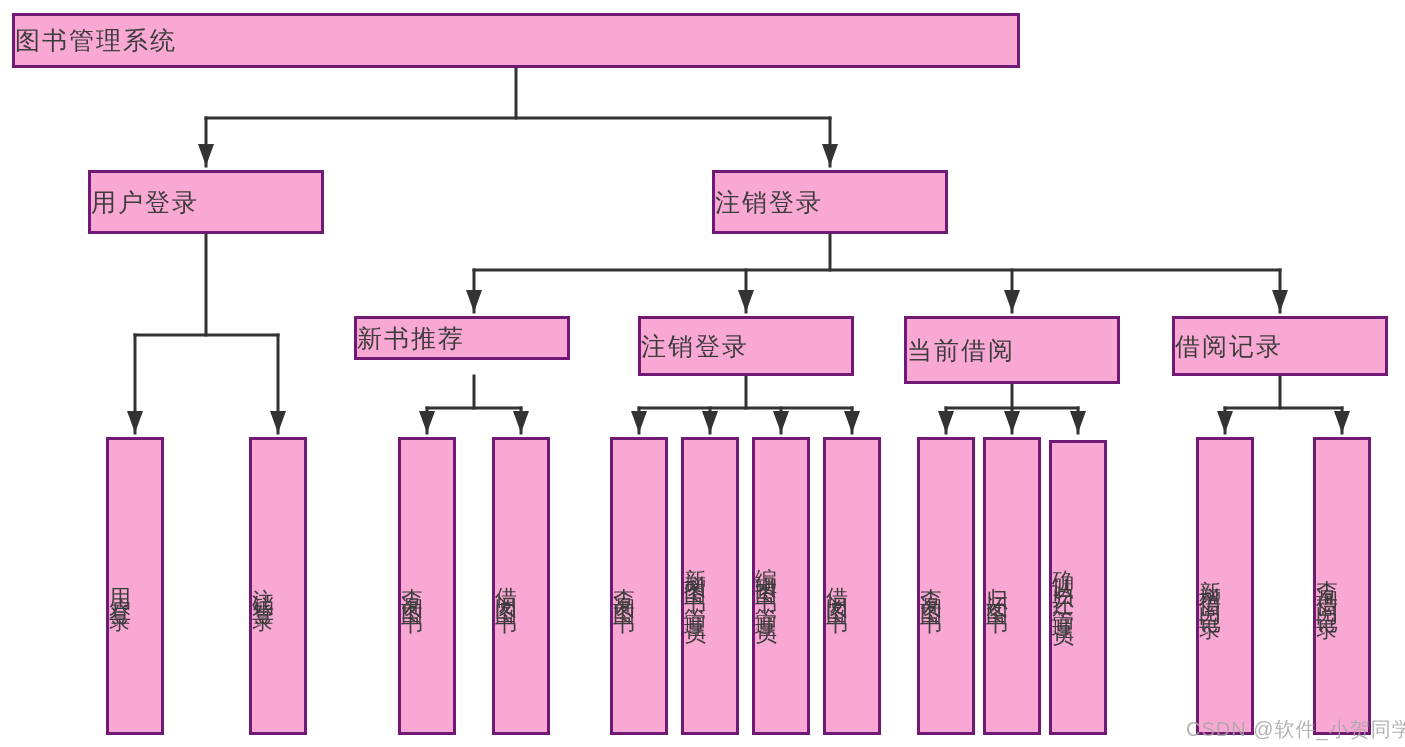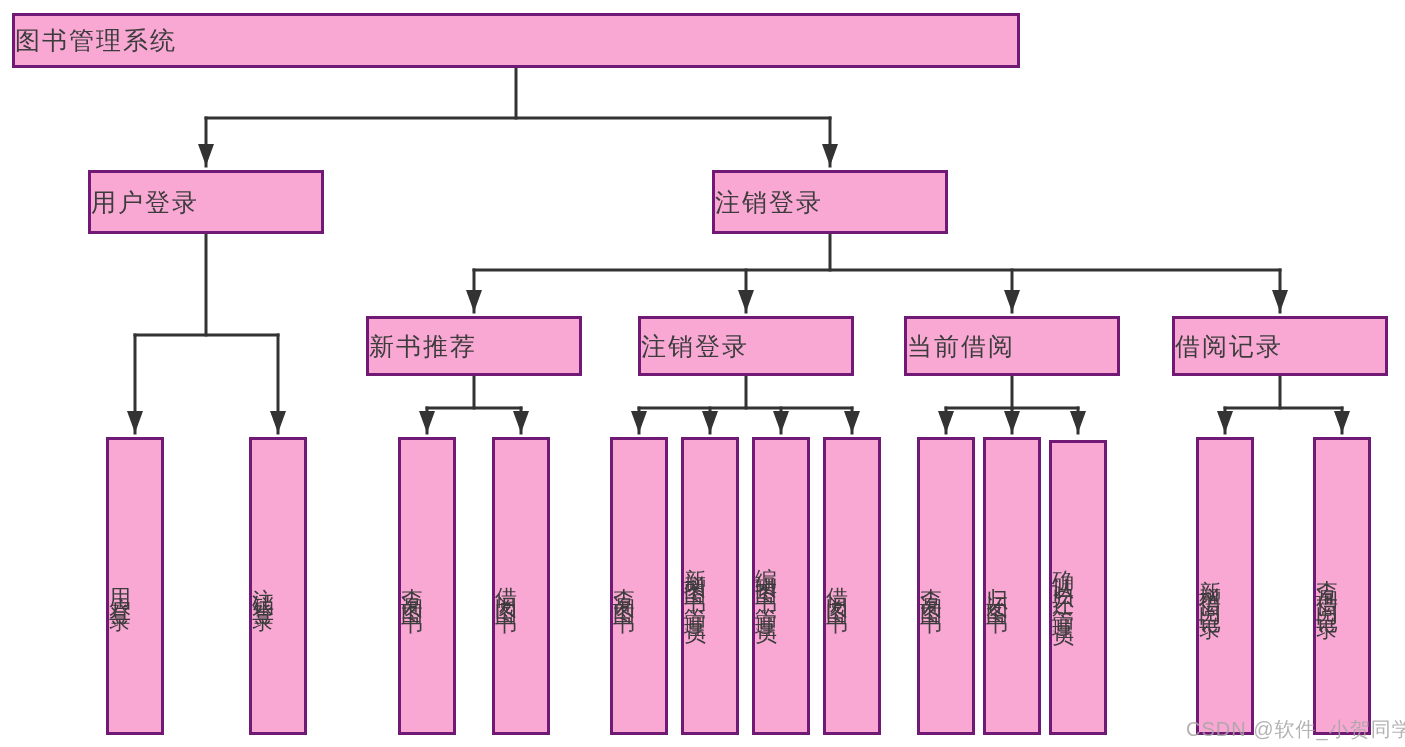--- a/index.html
+++ b/index.html
@@ -131,27 +131,27 @@
     <span>图书管理系统</span>
   </div>
 
   <div class="box box-h" style="left:88px; top:170px; width:236px; height:64px;">
     <span>用户登录</span>
   </div>
   <div class="box box-h" style="left:712px; top:170px; width:236px; height:64px;">
     <span>注销登录</span>
   </div>
 
-  <div class="box box-h" style="left:366px; top:316px; width:216px; height:60px;">
+  <div class="box box-h" style="left:354px; top:316px; width:216px; height:44px;">
     <span>新书推荐</span>
   </div>
   <div class="box box-h" style="left:638px; top:316px; width:216px; height:60px;">
     <span>注销登录</span>
   </div>
-  <div class="box box-h" style="left:904px; top:316px; width:216px; height:60px;">
+  <div class="box box-h" style="left:904px; top:316px; width:216px; height:68px;">
     <span>当前借阅</span>
   </div>
   <div class="box box-h" style="left:1172px; top:316px; width:216px; height:60px;">
     <span>借阅记录</span>
   </div>
 
   <div class="box box-v" style="left:106px; top:437px; width:58px; height:298px;">
     <span class="vtext">用户登录</span>
   </div>
   <div class="box box-v" style="left:249px; top:437px; width:58px; height:298px;">

